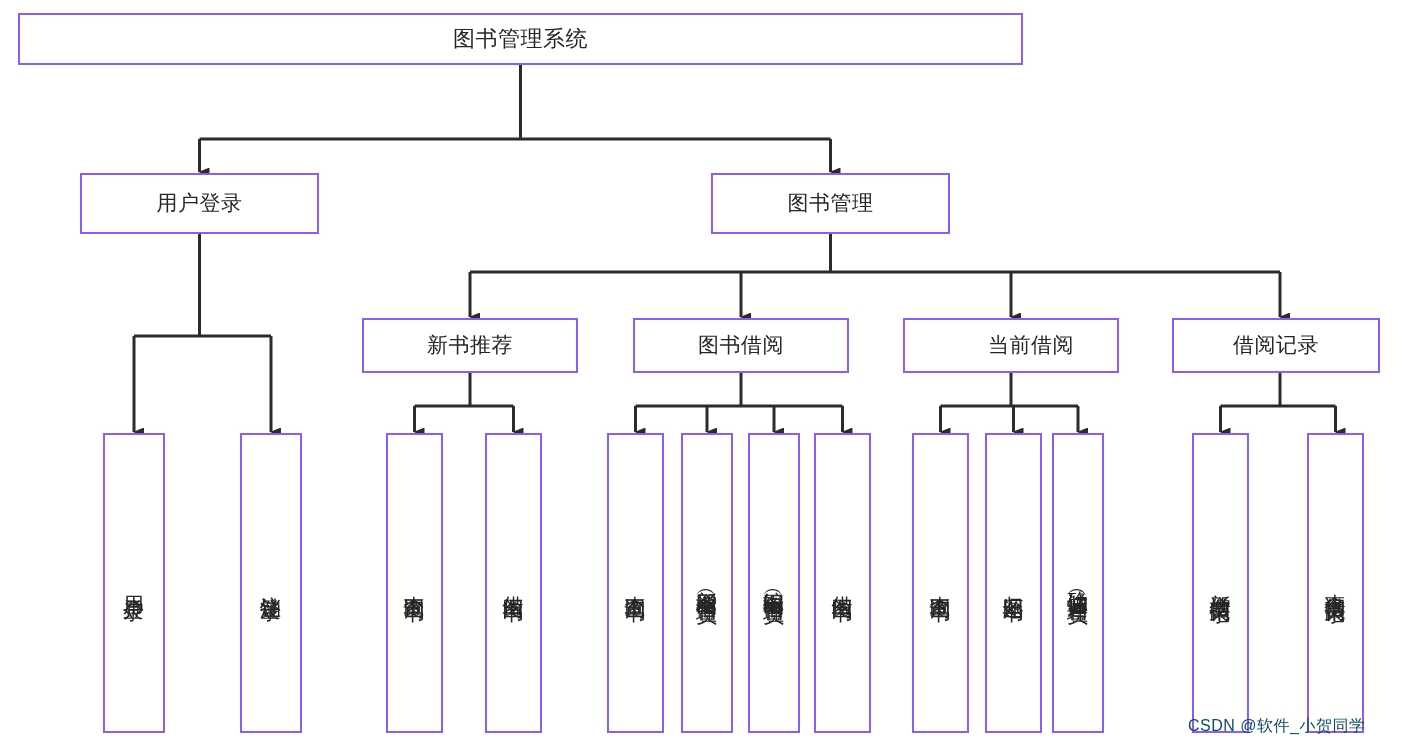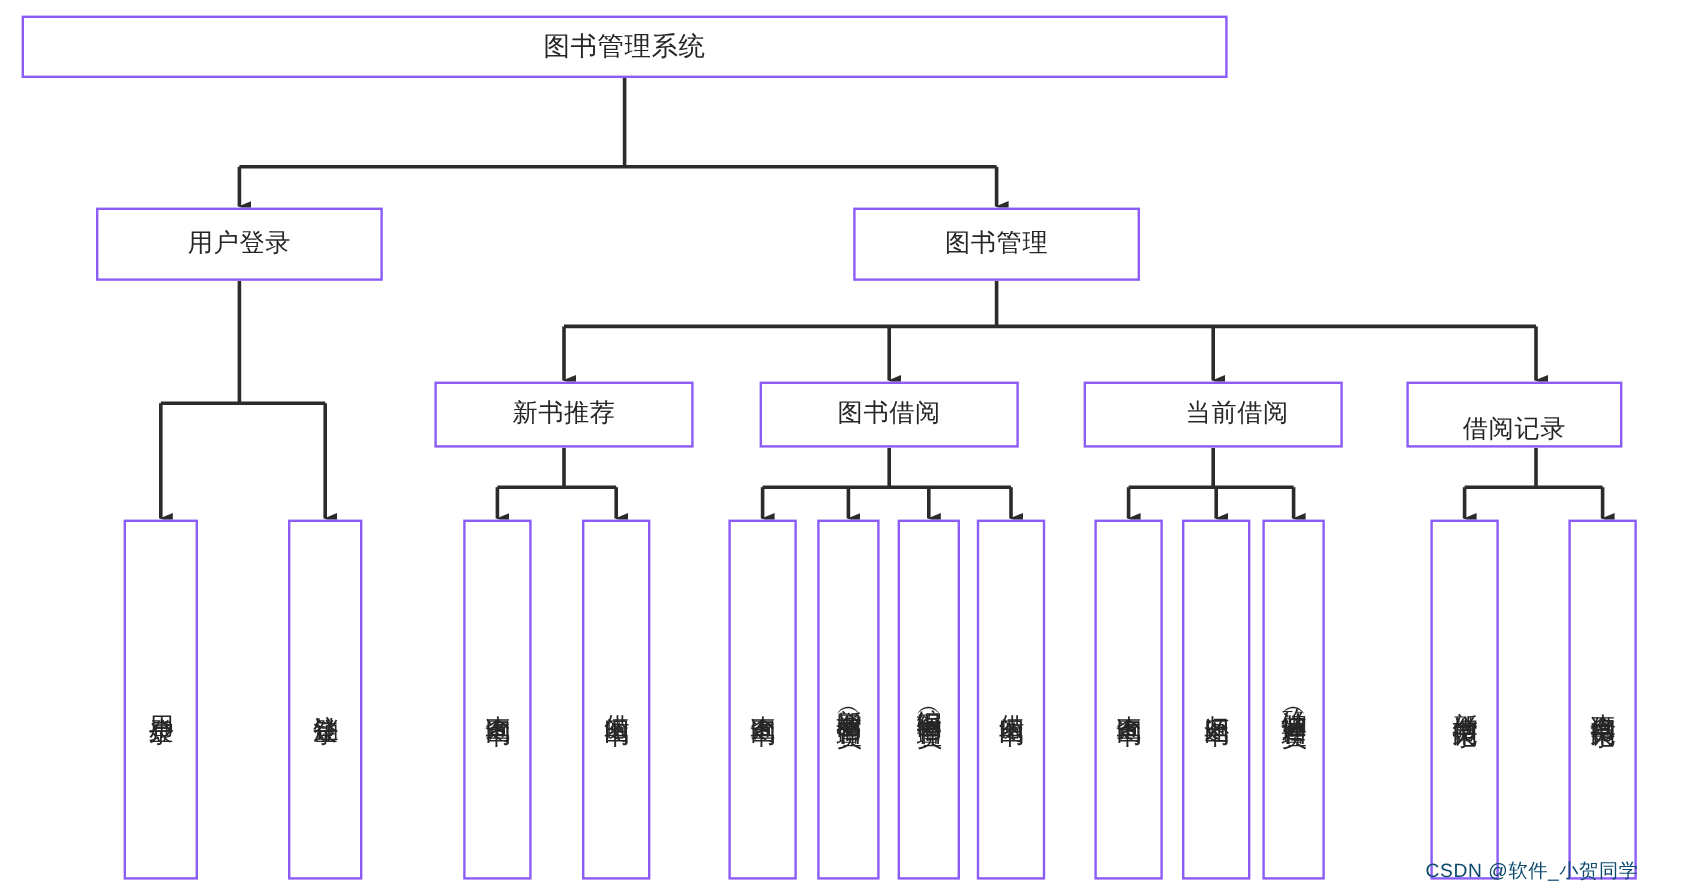--- a/index.html
+++ b/index.html
@@ -122,21 +122,21 @@
       </div>
       <div class="node horizontal" style="left: 362px; top: 318px; width: 216px; height: 55px;">
         <span class="label">新书推荐</span>
       </div>
       <div class="node horizontal" style="left: 633px; top: 318px; width: 216px; height: 55px;">
         <span class="label">图书借阅</span>
       </div>
       <div class="node horizontal" style="left: 903px; top: 318px; width: 216px; height: 55px; padding-left: 40px;">
         <span class="label">当前借阅</span>
       </div>
-      <div class="node horizontal" style="left: 1172px; top: 318px; width: 180px; height: 55px; align-items: flex-end;">
+      <div class="node horizontal" style="left: 1172px; top: 318px; width: 208px; height: 55px;">
         <span class="label">借阅记录</span>
       </div>
       <div class="node vertical" style="left: 103px; top: 433px; width: 62px; height: 300px;">
         <span class="label">用户登录</span>
       </div>
       <div class="node vertical" style="left: 240px; top: 433px; width: 62px; height: 300px;">
         <span class="label">注销登录</span>
       </div>
       <div class="node vertical" style="left: 386px; top: 433px; width: 57px; height: 300px;">
         <span class="label">查询图书</span>

